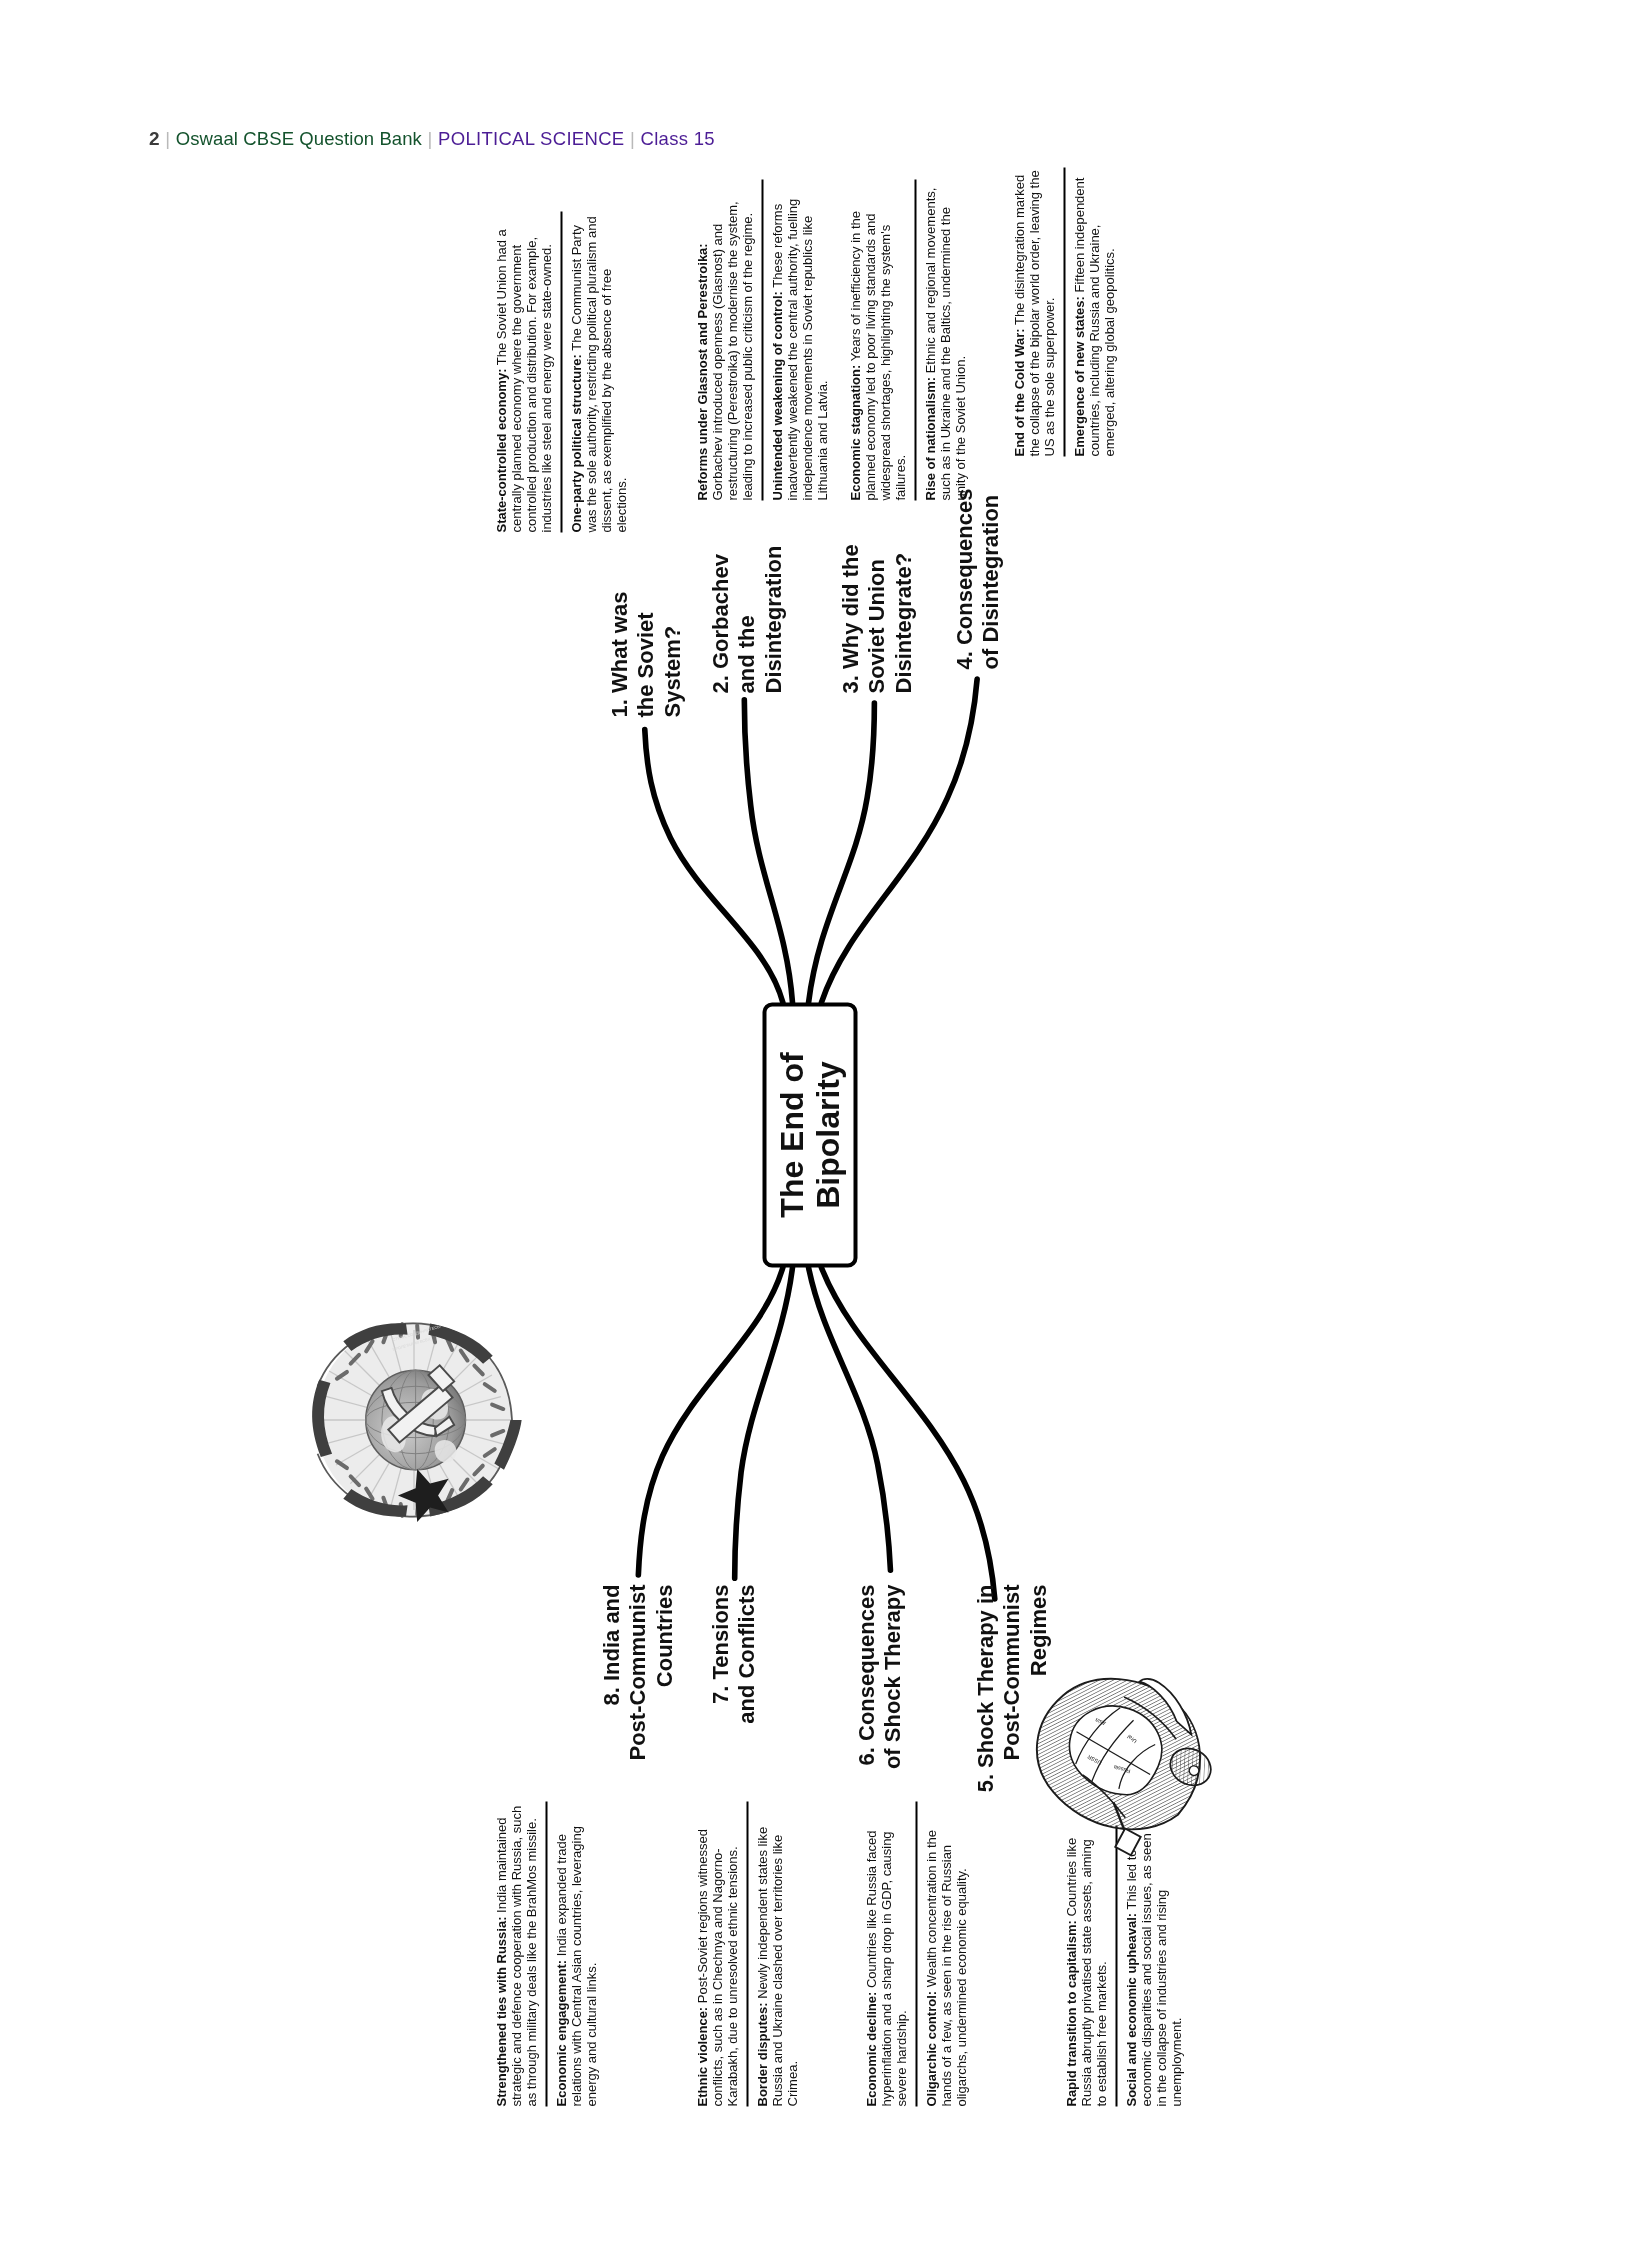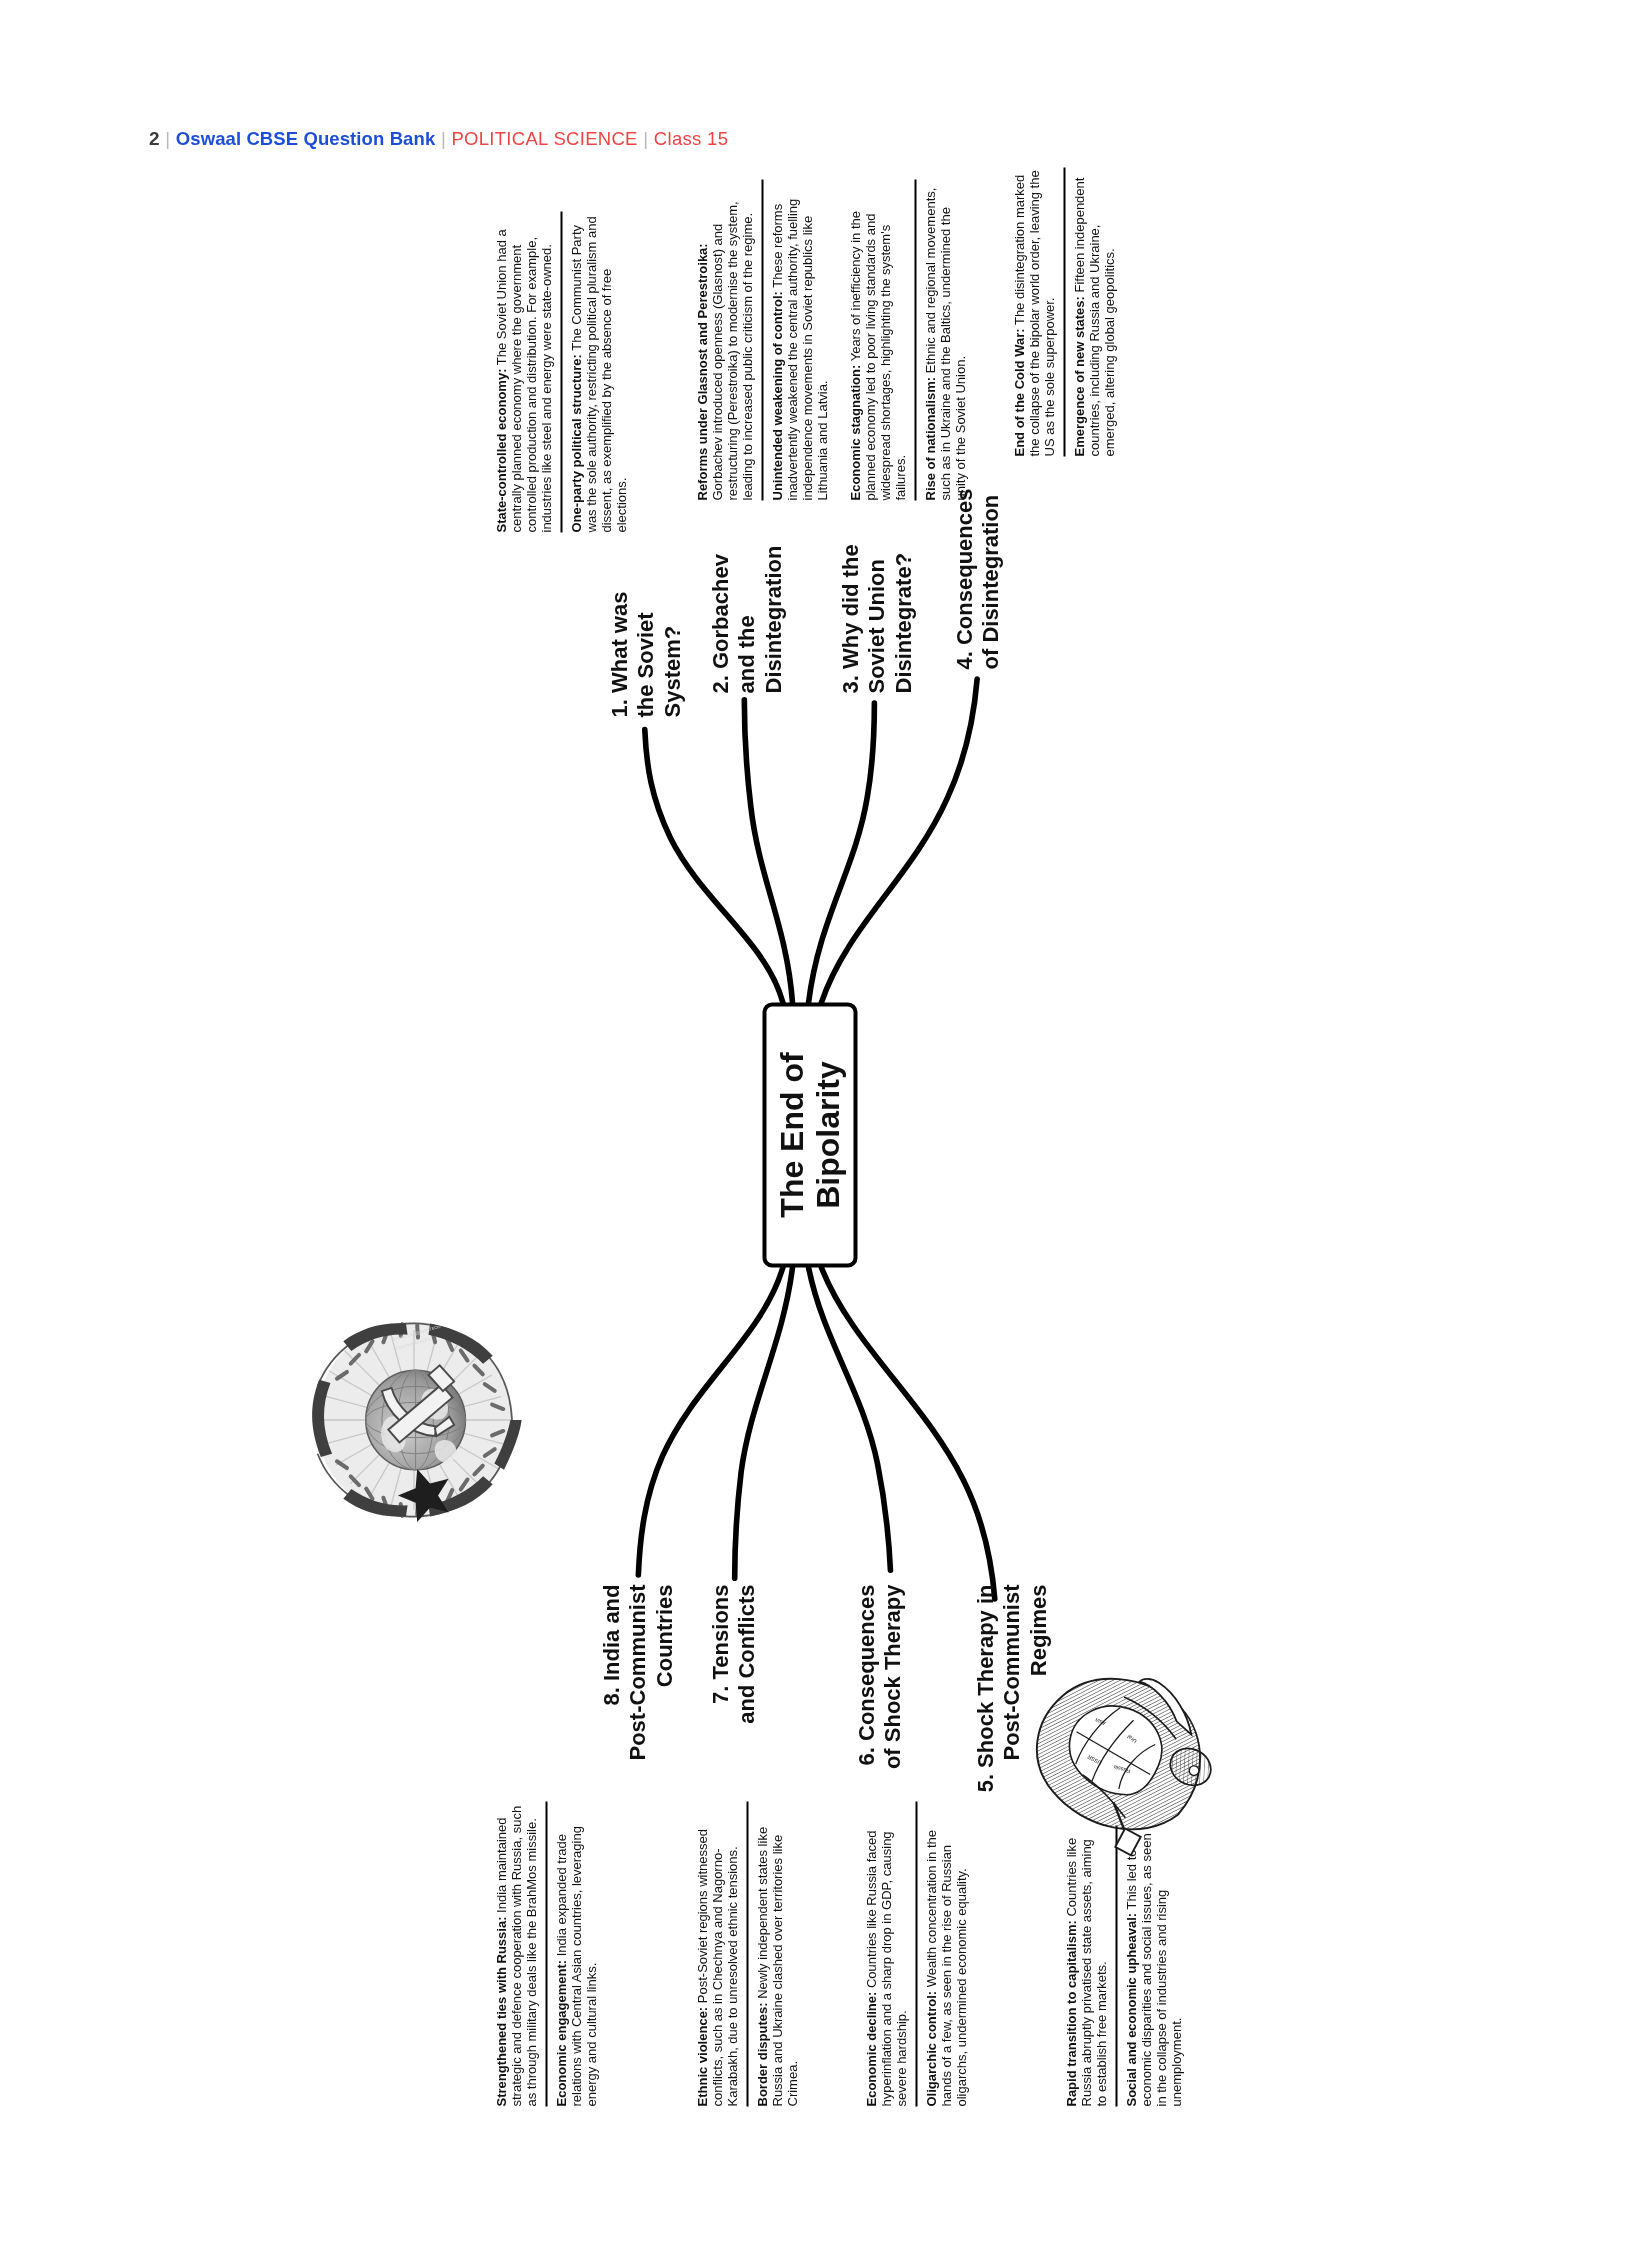--- a/index.html
+++ b/index.html
@@ -10,22 +10,22 @@
     color: #111; position: relative; overflow: hidden;
   }
 
   
   #page-header {
     position: absolute; left: 149px; top: 128px;
     font-size: 18.5px; letter-spacing: 0.1px; white-space: nowrap;
   }
   #page-header .pg { font-weight: bold; color: #3b3b3b; font-size: 19px; }
   #page-header .sep { color: #b9b9b9; padding: 0 5.6px; font-weight: 300; }
-  #page-header .bk { font-weight: bold; color: #1d4ed8; }
-  #page-header .sub { color: #ef4444; font-weight: normal; letter-spacing: 0.3px; }
+  #page-header .bk { font-weight: normal; color: #14532d; }
+  #page-header .sub { color: #4c1d95; font-weight: normal; letter-spacing: 0.3px; }
 
   
   #map-canvas {
     position: absolute;
     width: 1999px; height: 1365px;
     left: 50%; top: 50%;
     transform: translate(-50%, -50%) rotate(-90deg);
     transform-origin: 50% 50%;
   }
 

